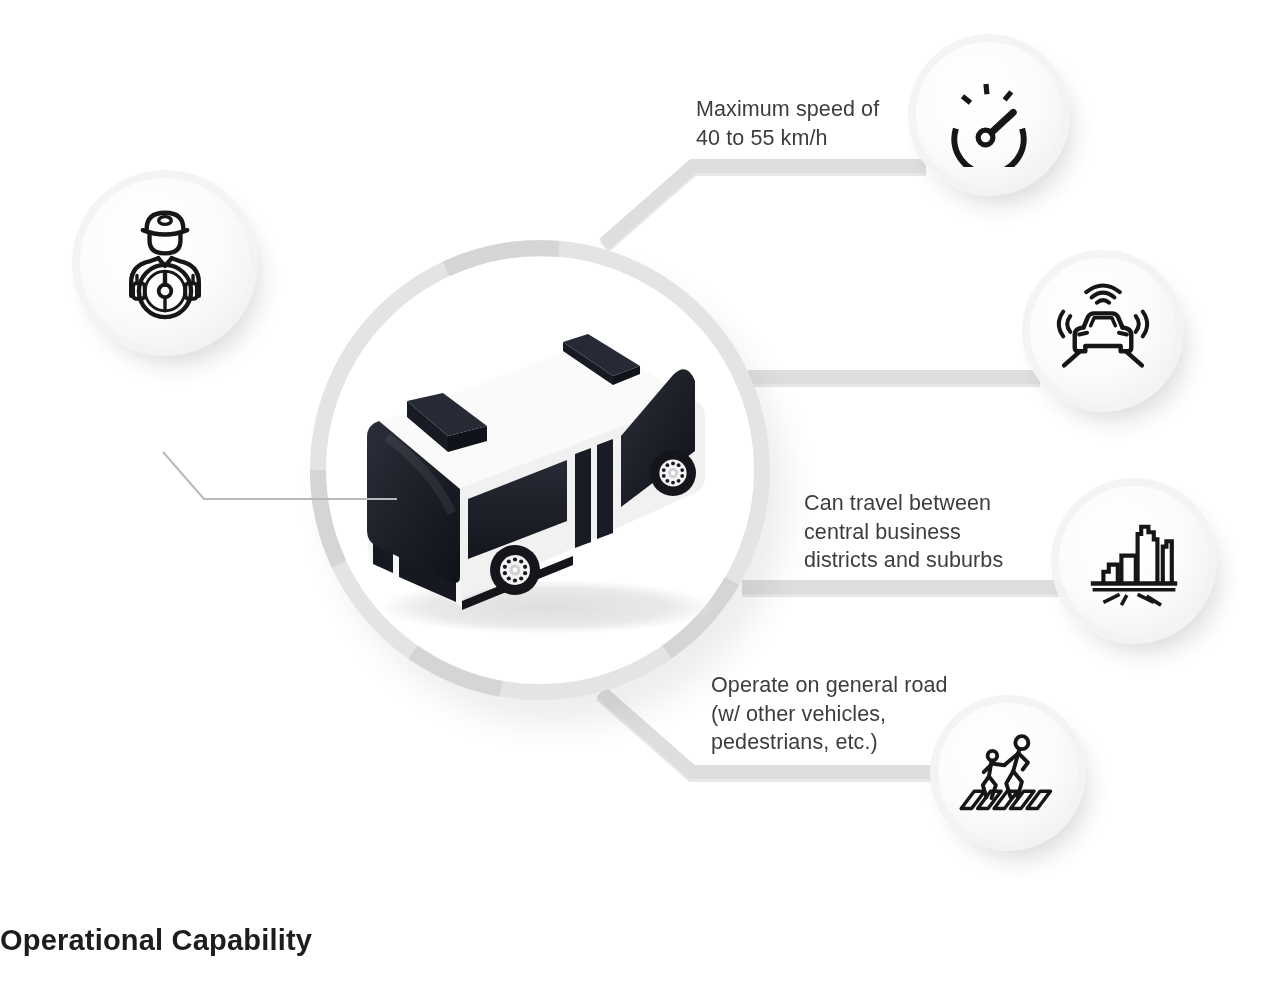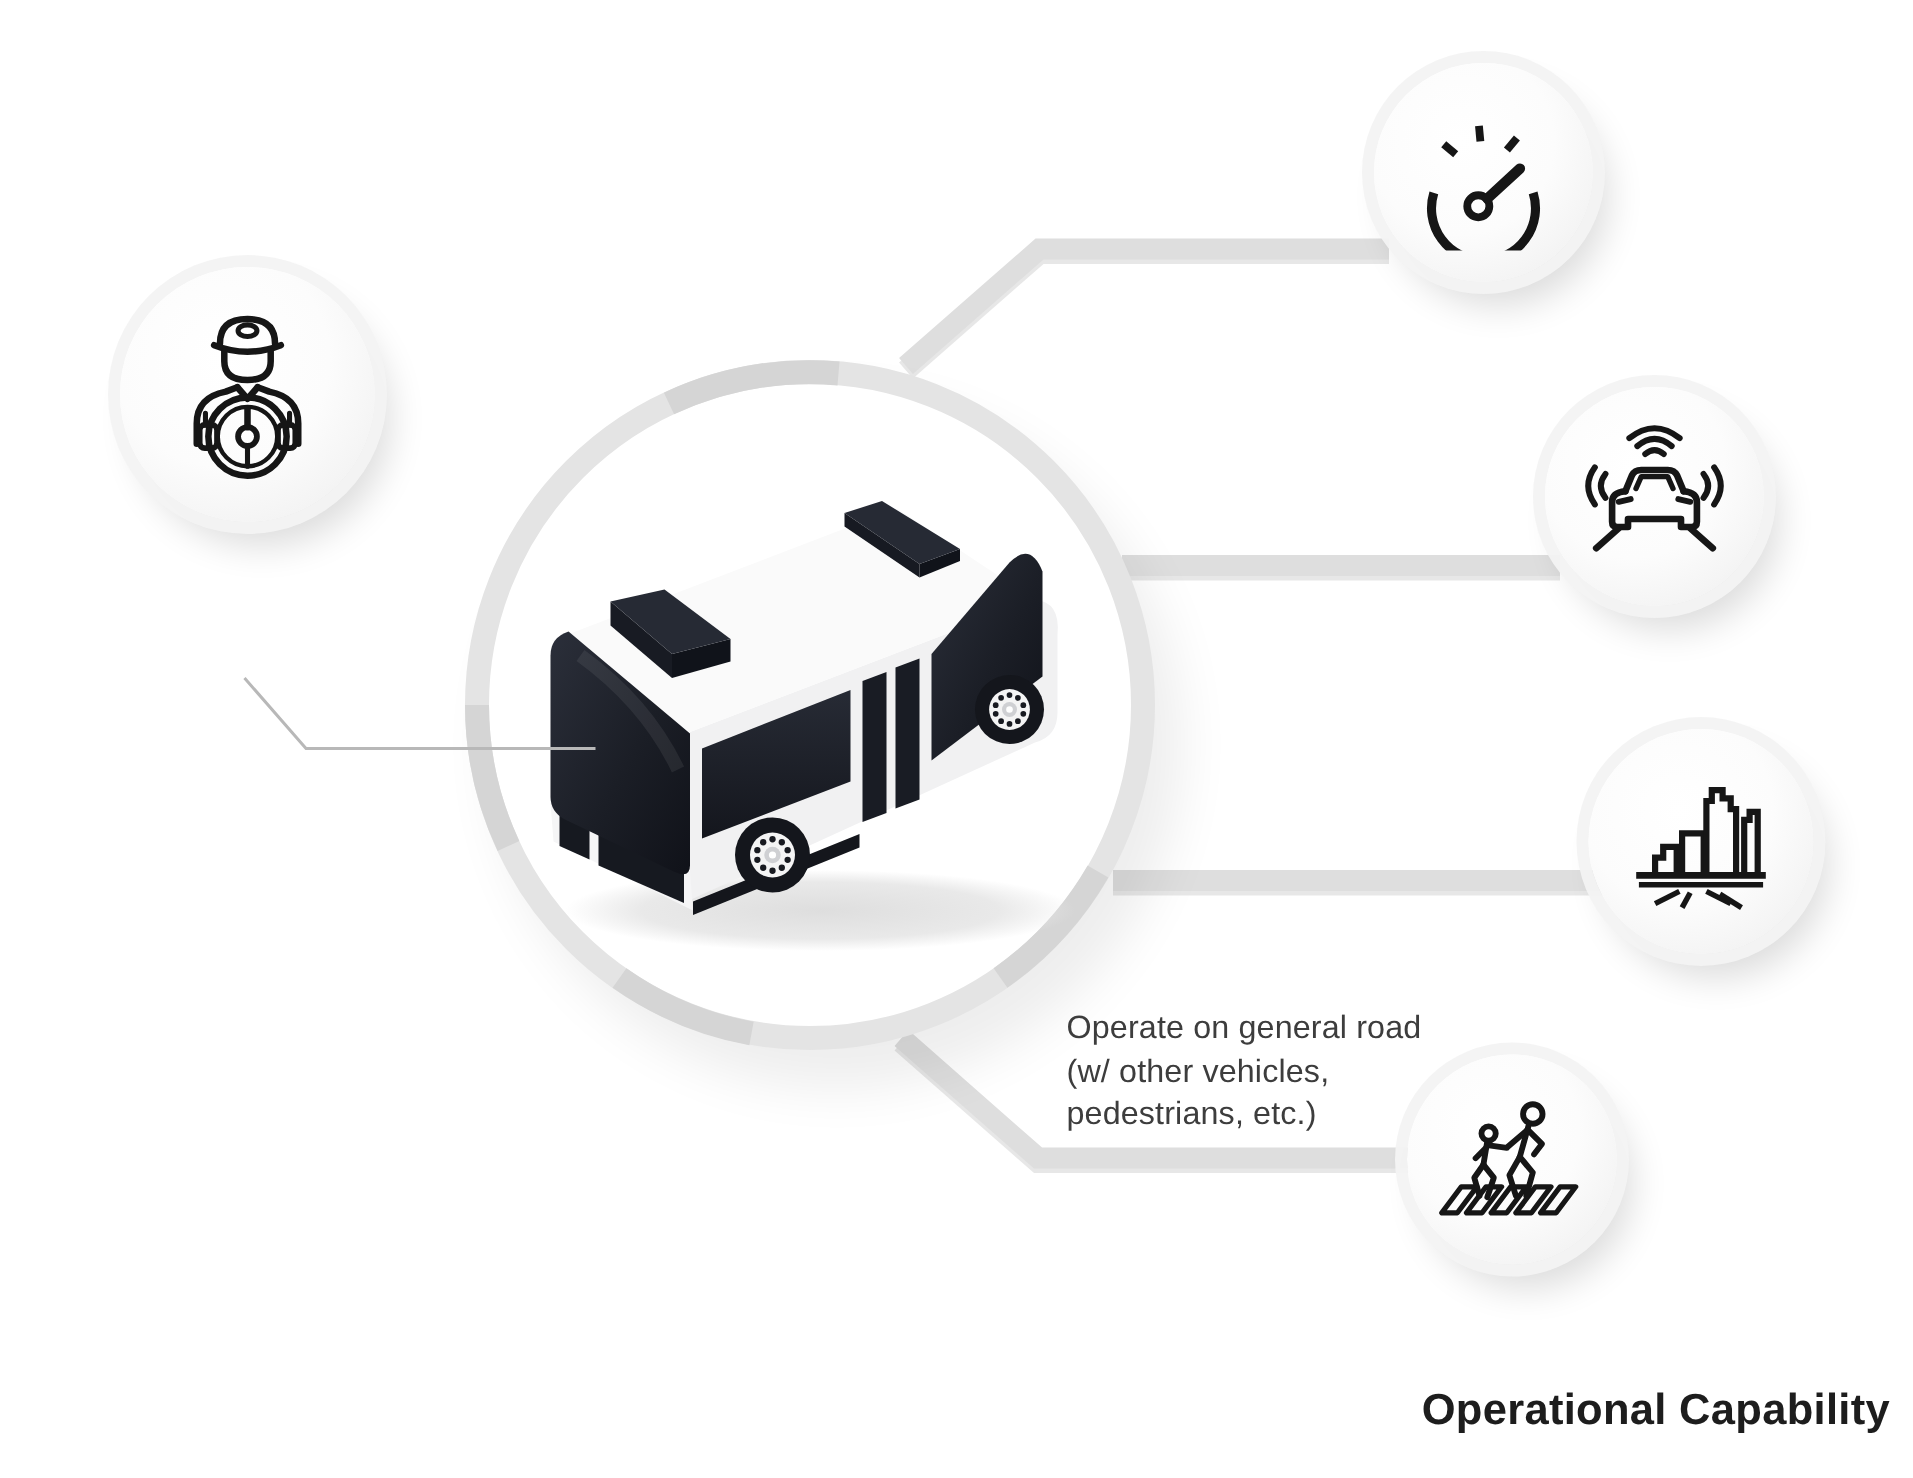--- a/index.html
+++ b/index.html
@@ -20,21 +20,21 @@
   .hub{
     position:absolute;left:310px;top:240px;width:460px;height:460px;box-sizing:border-box;
     border-radius:50%;border:16px solid #e4e4e4;background:#ffffff;
     box-shadow:18px 26px 34px rgba(0,0,0,.07);
   }
   .label{
     position:absolute;color:#3d3d3d;font-size:21.5px;line-height:1.33;
     white-space:pre-line;letter-spacing:.1px;
   }
   .title{
-    position:absolute;left:0;top:924px;width:1260px;text-align:right;
+    position:absolute;left:0;top:924px;width:1260px;text-align:left;
     font-size:29px;font-weight:700;color:#1d1d1d;letter-spacing:.2px;
   }
 </style>
 </head>
 <body>
 
 <div id="canvas">
 
   <svg class="abs" width="1275" height="985" style="left:0;top:0" aria-hidden="true">
     <g fill="none" stroke-linejoin="miter" stroke-linecap="butt">
@@ -243,19 +243,24 @@
         <path d="M 66,58 L 58,72 L 63,88"></path>
         <path d="M 41,46 L 38,64"></path>
         <path d="M 41,49 L 56,51"></path>
         <path d="M 40,51 L 32,59"></path>
         <path d="M 38,64 L 46,74 L 41,89"></path>
         <path d="M 38,64 L 31,74 L 35,88"></path>
       </g>
     </svg>
   </div>
 
+  <div class="label" style="left:696px;top:95px;width:230px">Maximum speed of
+40 to 55 km/h</div>
+  <div class="label" style="left:804px;top:489px;width:250px">Can travel between
+central business
+districts and suburbs</div>
   <div class="label" style="left:711px;top:671px;width:270px">Operate on general road
 (w/ other vehicles,
 pedestrians, etc.)</div>
 
   <div class="title">Operational Capability</div>
 
 </div>
 
 </body></html>

